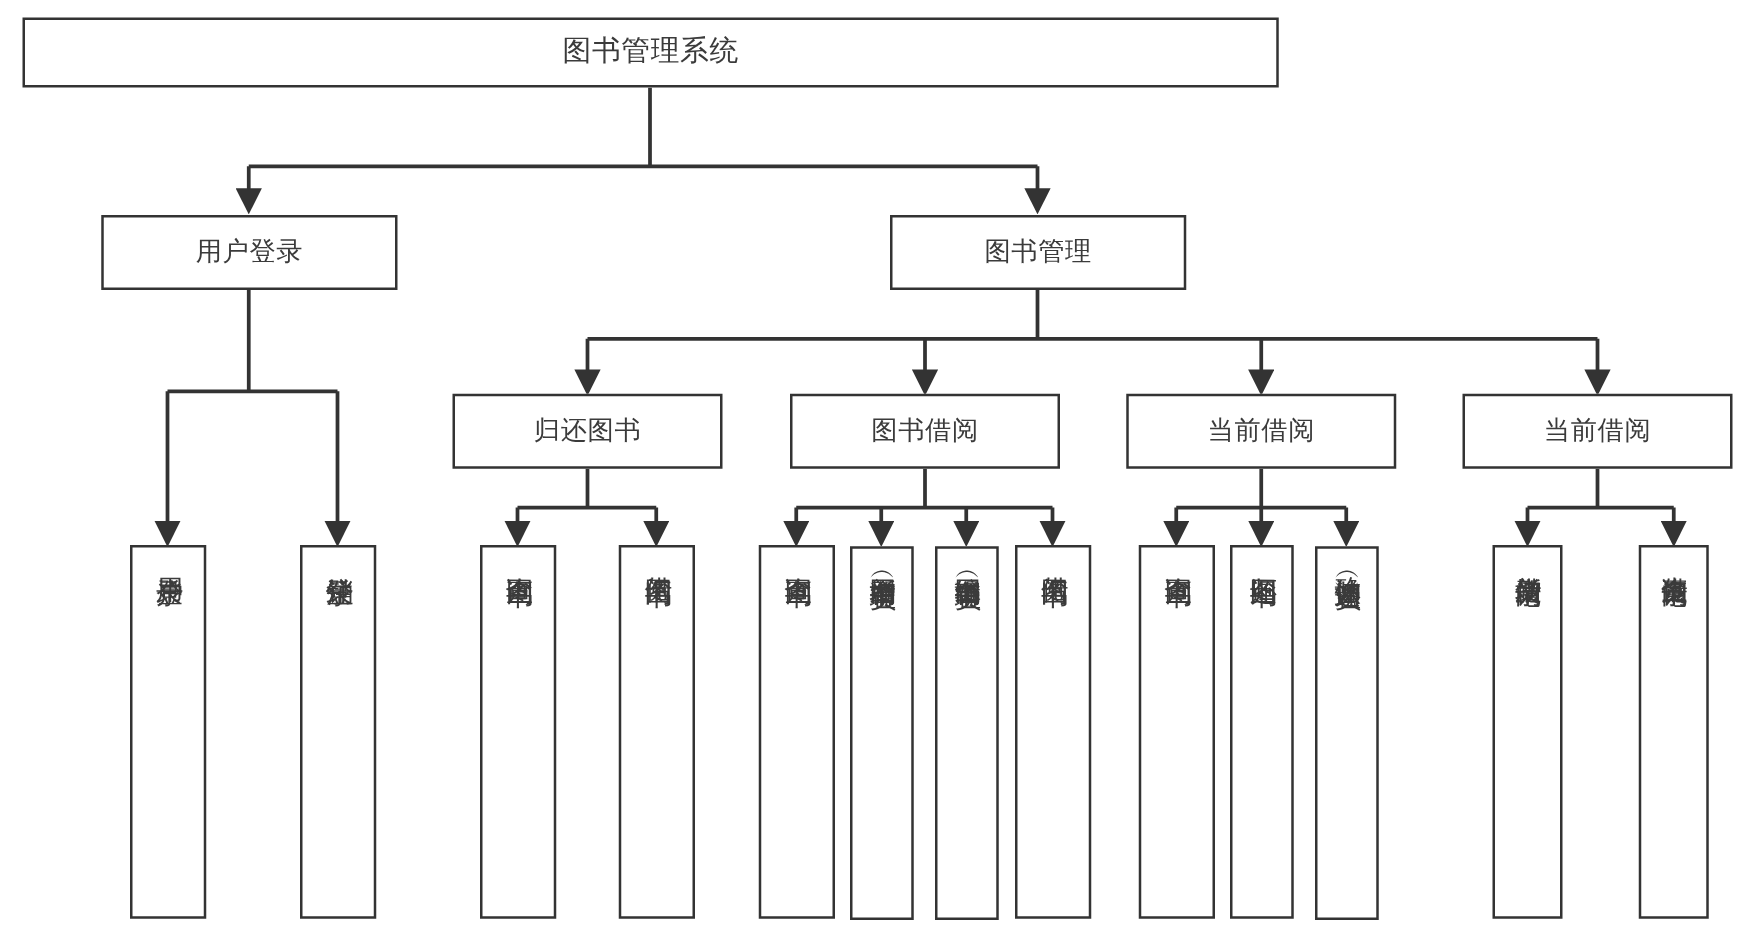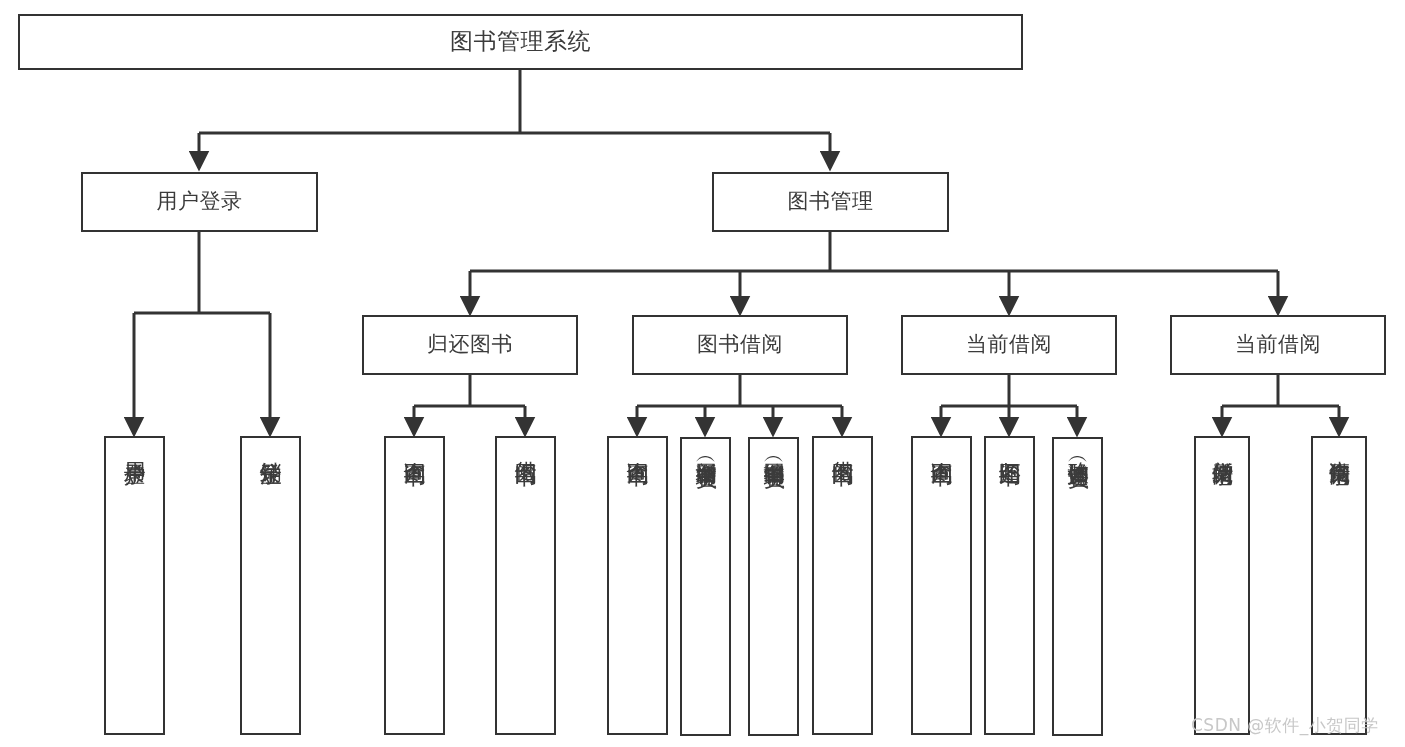--- a/index.html
+++ b/index.html
@@ -210,15 +210,14 @@
   </div>
 
   <div class="node leaf tall" style="left:1194px; top:436px; width:56px; height:299px;">
     <span class="label">新增借阅记录</span>
   </div>
 
   <div class="node leaf tall" style="left:1311px; top:436px; width:56px; height:299px;">
     <span class="label">查询借阅记录</span>
   </div>
 
-  <div class="watermark" style="left:1191px; top:714px;">CSDN @软件_小贺同学</div>
 
 </div>
 
 </body></html>

